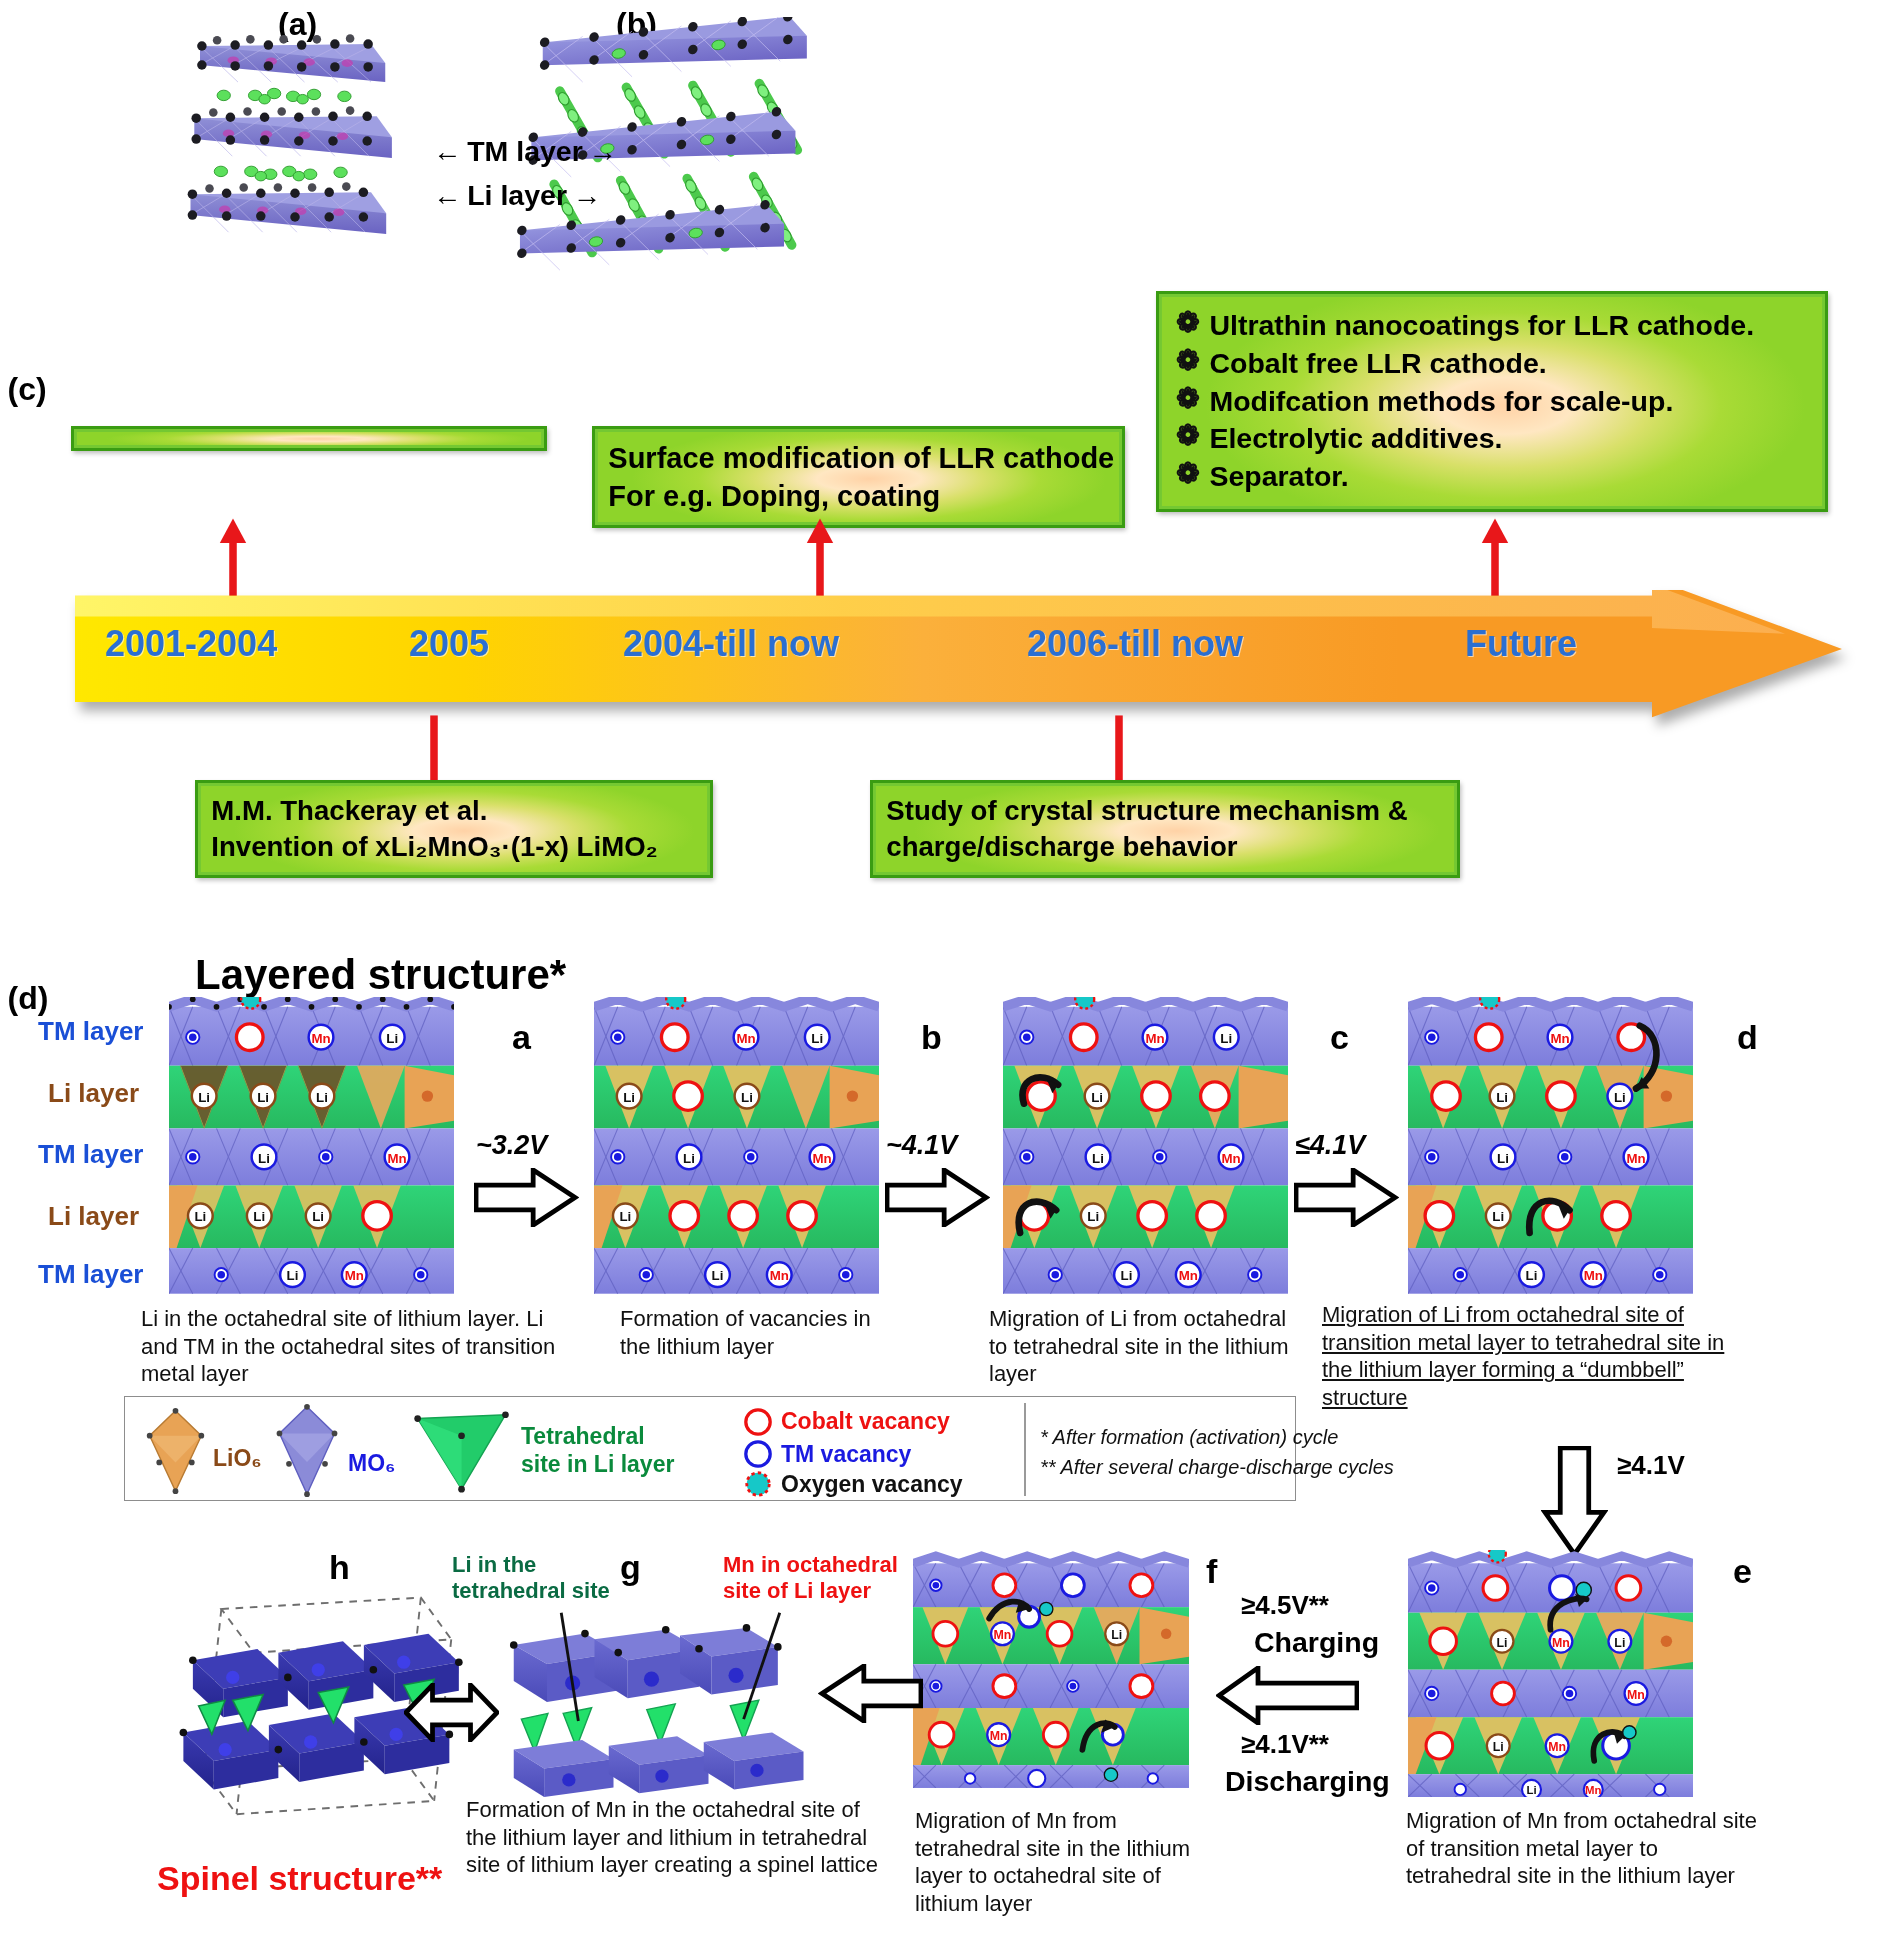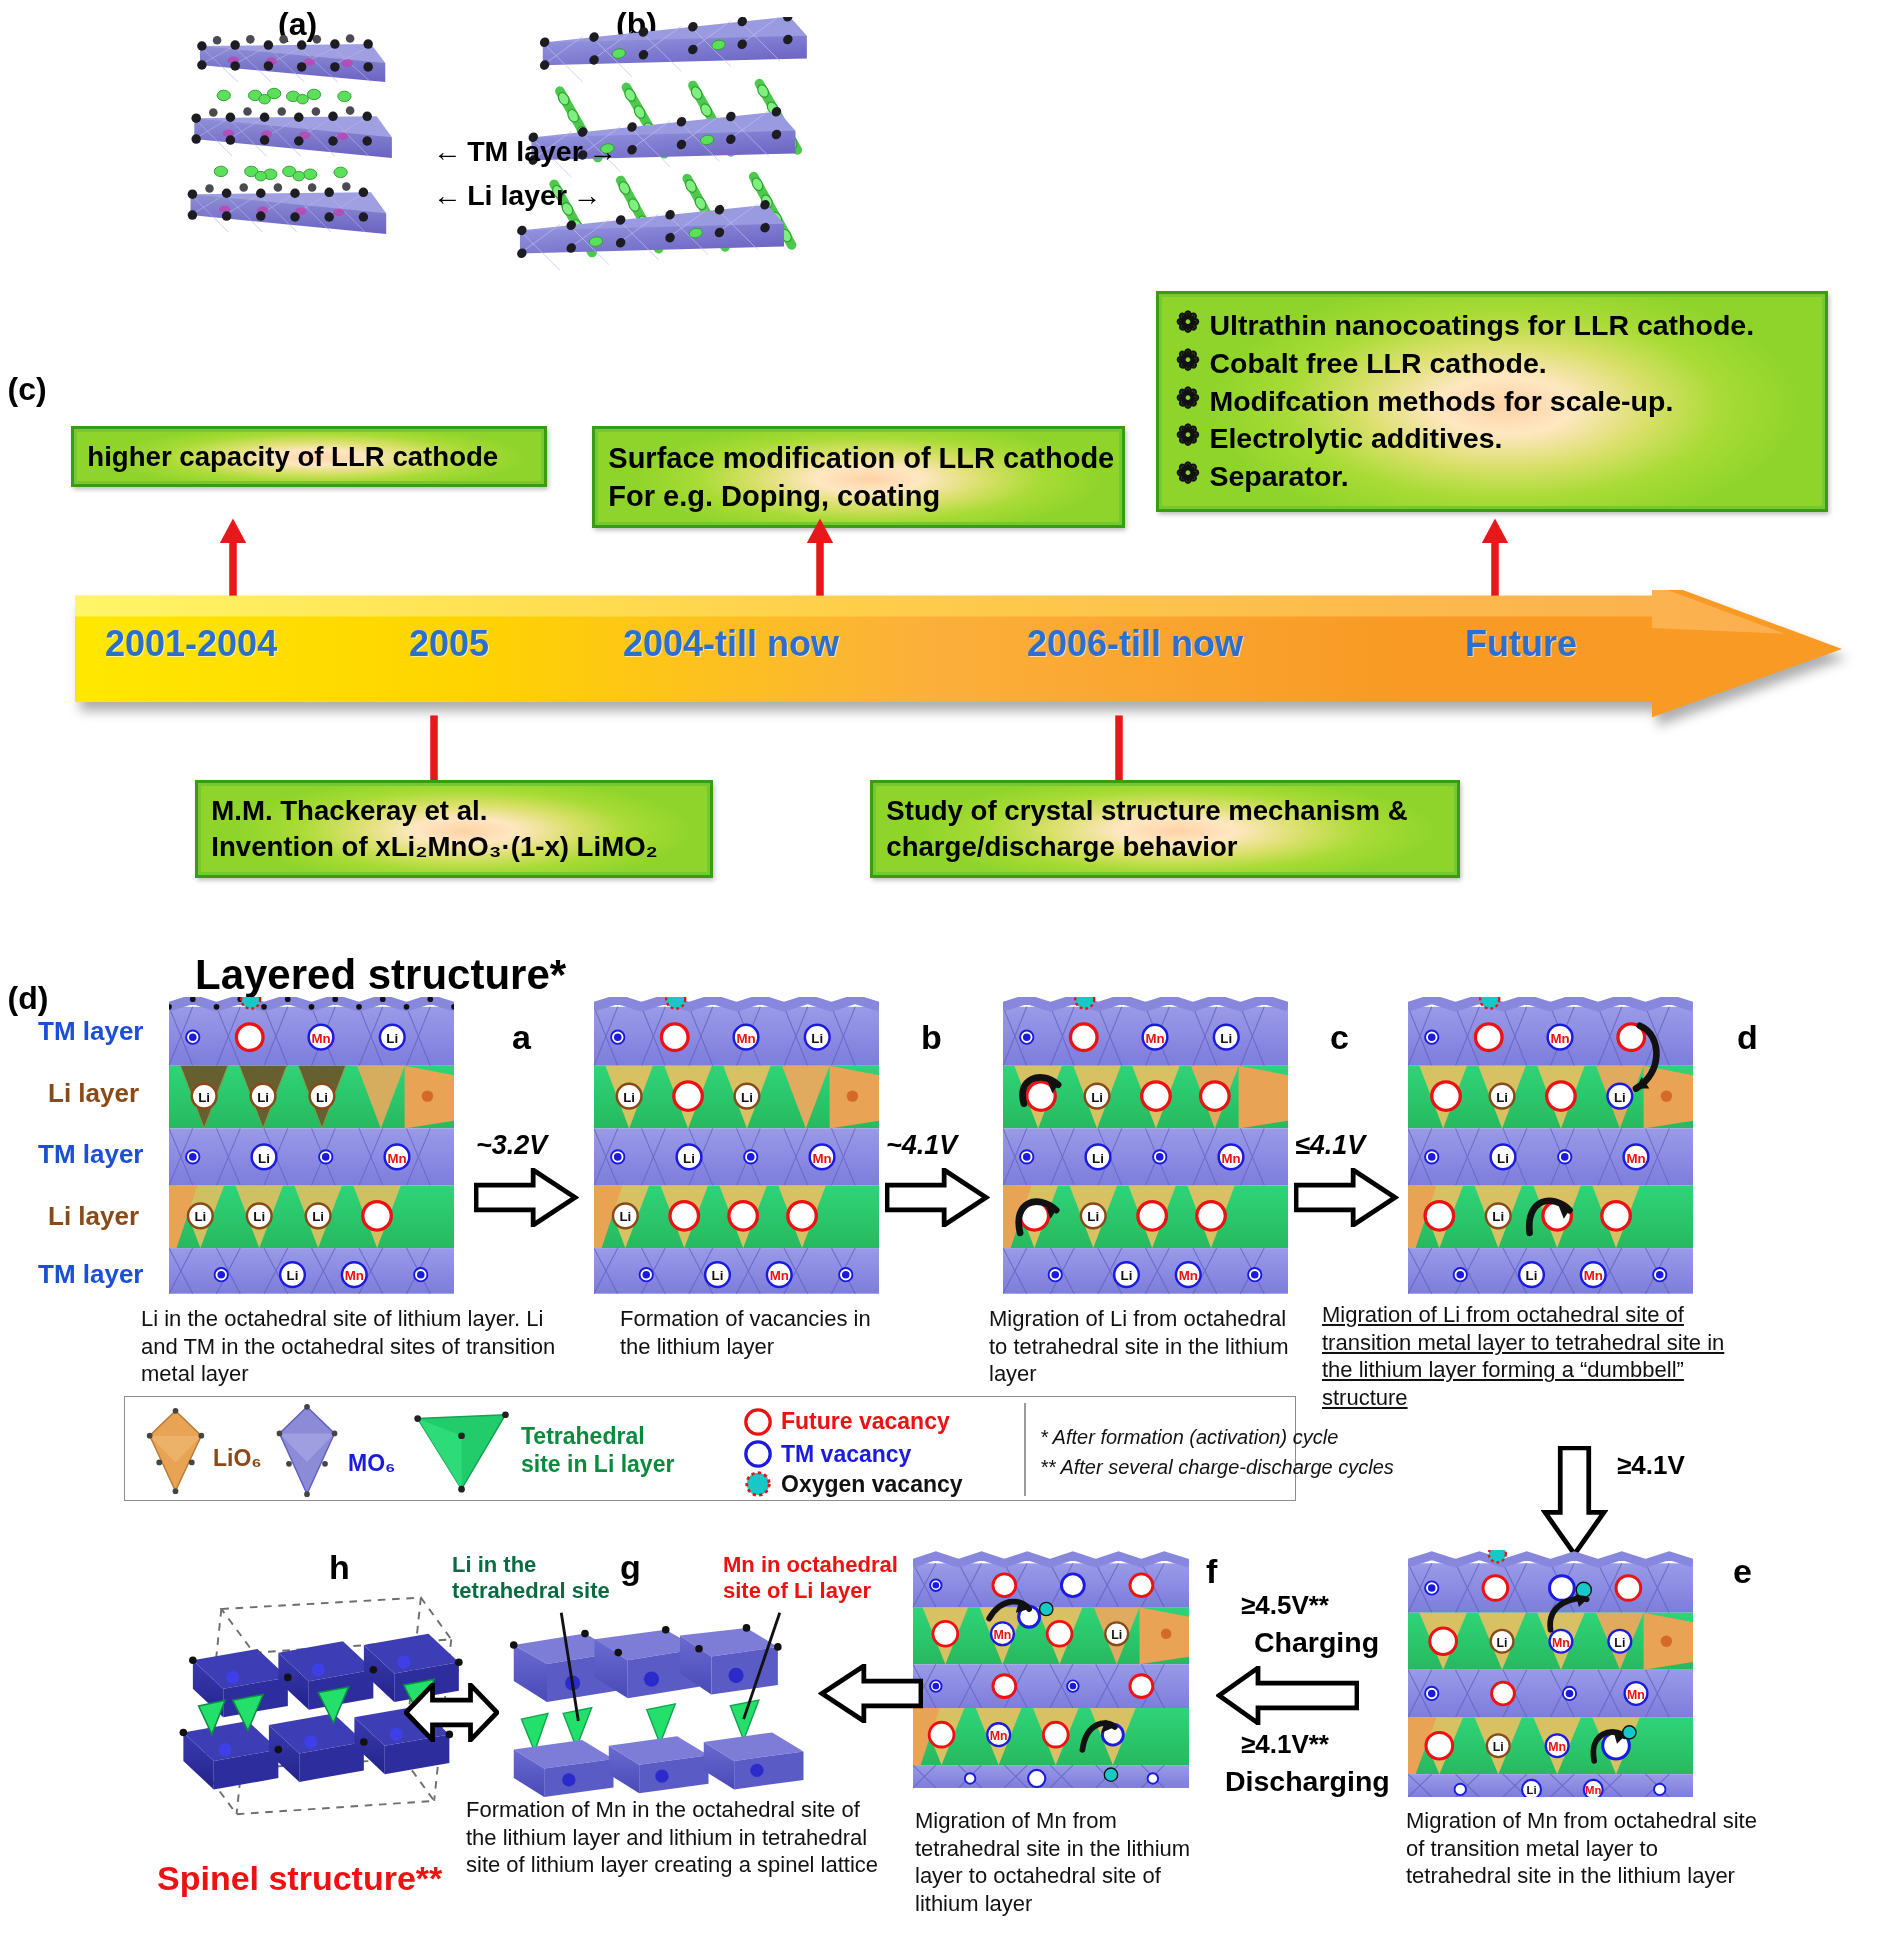--- a/index.html
+++ b/index.html
@@ -353,21 +353,20 @@
 </div>
 <div class="abs" style="left:433px; top:179px; display:flex; align-items:center; gap:5.7px; font-size:28.5px; font-weight:bold; color:#000;">
   <span>←</span>
   <span>Li layer</span>
   <span>→</span>
 </div>
 
 <div class="abs panel-letter" style="left:7.6px; top:371px; font-size:32px;">(c)</div>
 
 <div class="greenbox" style="left:71px; top:426px; width:476px; font-size:27.6px;">
-  <div class="ln">higher capacity of LLR cathode</div>
 </div>
 
 <div class="greenbox" style="left:592px; top:426px; width:533px; font-size:29px;">
   <div class="ln">Surface modification of LLR cathode</div>
   <div class="ln">For e.g. Doping, coating</div>
 </div>
 
 <div class="greenbox" style="left:1156px; top:291px; width:672px; font-size:28.5px; padding:13.3px 17px;">
   <div class="bullet-row">
     <span class="spiral">❁</span>
@@ -886,21 +885,21 @@
         <circle cx="54" cy="86" r="3.5"></circle>
         <circle cx="54" cy="30" r="3.5"></circle>
       </g>
   </svg>
   <div class="abs legend-txt" style="left:396px; top:25px; color:#0a8a3c; line-height:1.22; white-space:pre;">Tetrahedral
 site in Li layer</div>
 
   <svg class="abs" style="left:618px; top:9.5px;" width="30" height="30" viewBox="0 0 32 32">
     <circle cx="16" cy="16" r="13" fill="#fff" stroke="#ee1111" stroke-width="3.5"></circle>
   </svg>
-  <div class="abs legend-txt" style="left:656px; top:11.4px; color:#ee1111;">Future vacancy</div>
+  <div class="abs legend-txt" style="left:656px; top:11.4px; color:#ee1111;">Cobalt vacancy</div>
   <svg class="abs" style="left:618px; top:42px;" width="30" height="30" viewBox="0 0 32 32">
     <circle cx="16" cy="16" r="13" fill="#fff" stroke="#1a1ae0" stroke-width="3.5"></circle>
   </svg>
   <div class="abs legend-txt" style="left:656px; top:44px; color:#1a1ae0;">TM vacancy</div>
   <svg class="abs" style="left:618px; top:72px;" width="30" height="30" viewBox="0 0 32 32">
     <circle cx="16" cy="16" r="12" fill="#16c8c8" stroke="#ee1111" stroke-width="3" stroke-dasharray="3.5 3.5"></circle>
   </svg>
   <div class="abs legend-txt" style="left:656px; top:74px; color:#111;">Oxygen vacancy</div>
 
   <div class="abs" style="left:899px; top:5.7px; width:1.9px; height:93px; background:#9a9a9a;"></div>

